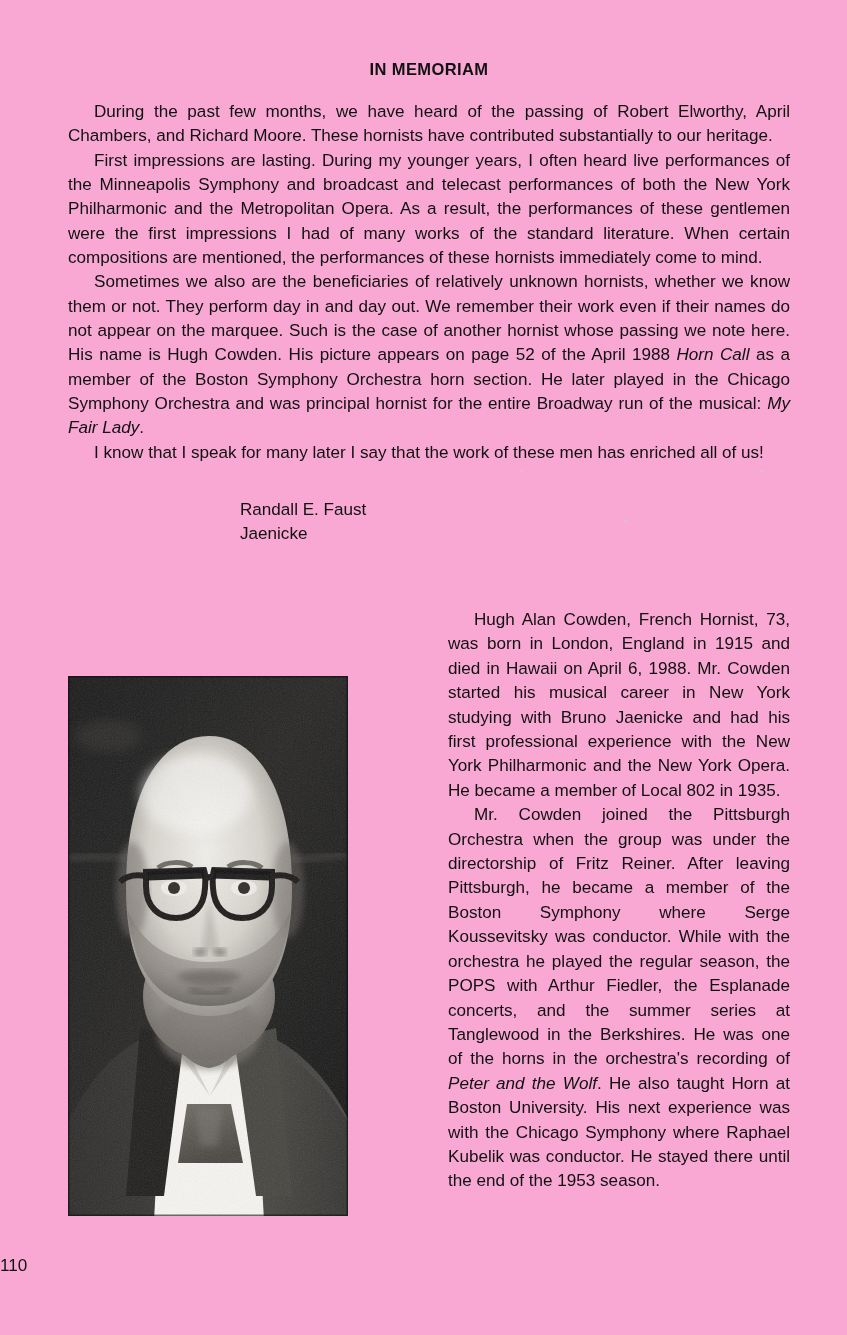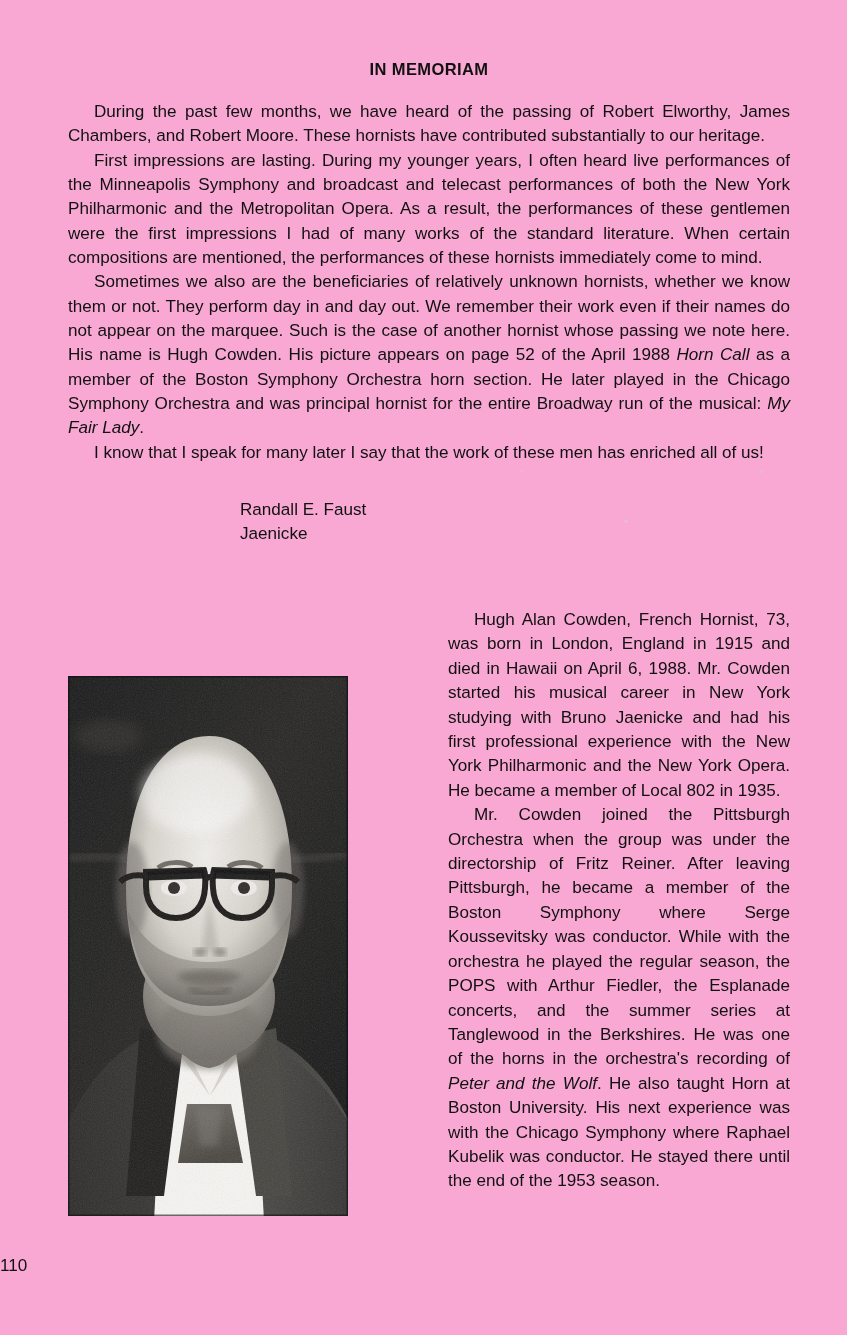--- a/index.html
+++ b/index.html
@@ -105,21 +105,21 @@
   }
 </style>
 </head>
 <body style="background: rgb(253, 253, 251);">
 
 <div id="page" style="background: #f9a8d4;">
 
   <h1 class="heading" id="h-memoriam">IN MEMORIAM</h1>
 
   <div class="body-col">
-    <p>During the past few months, we have heard of the passing of Robert Elworthy, James Chambers, and Robert Moore. These hornists have contributed substantially to our heritage.</p>
+    <p>During the past few months, we have heard of the passing of Robert Elworthy, April Chambers, and Richard Moore. These hornists have contributed substantially to our heritage.</p>
     <p>First impressions are lasting. During my younger years, I often heard live performances of the Minneapolis Symphony and broadcast and telecast performances of both the New York Philharmonic and the Metropolitan Opera. As a result, the performances of these gentlemen were the first impressions I had of many works of the standard literature. When certain compositions are mentioned, the performances of these hornists immediately come to mind.</p>
     <p><span>Sometimes we also are the beneficiaries of relatively unknown hornists, whether we know them or not. They perform day in and day out. We remember their work even if their names do not appear on the marquee. Such is the case of another hornist whose passing we note here. His name is Hugh Cowden. His picture appears on page 52 of the April 1988 </span><em>Horn Call</em><span> as a member of the Boston Symphony Orchestra horn section. He later played in the Chicago Symphony Orchestra and was principal hornist for the entire Broadway run of the musical: </span><em>My Fair Lady</em><span>.</span></p>
     <p>I know that I speak for many later I say that the work of these men has enriched all of us!</p>
   </div>
 
   <div class="sig">
     <div>Randall E. Faust</div>
     <div>Jaenicke</div>
   </div>
 

